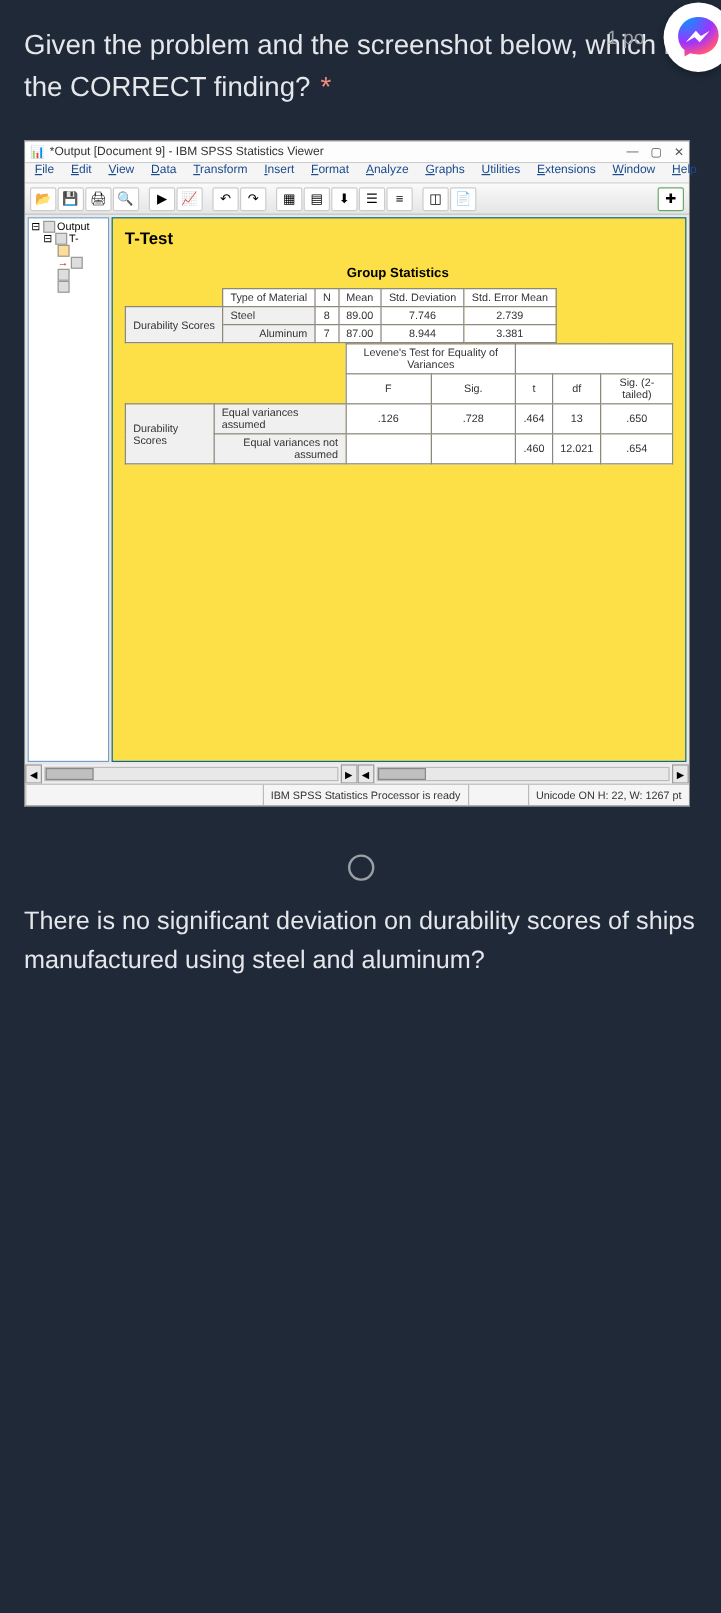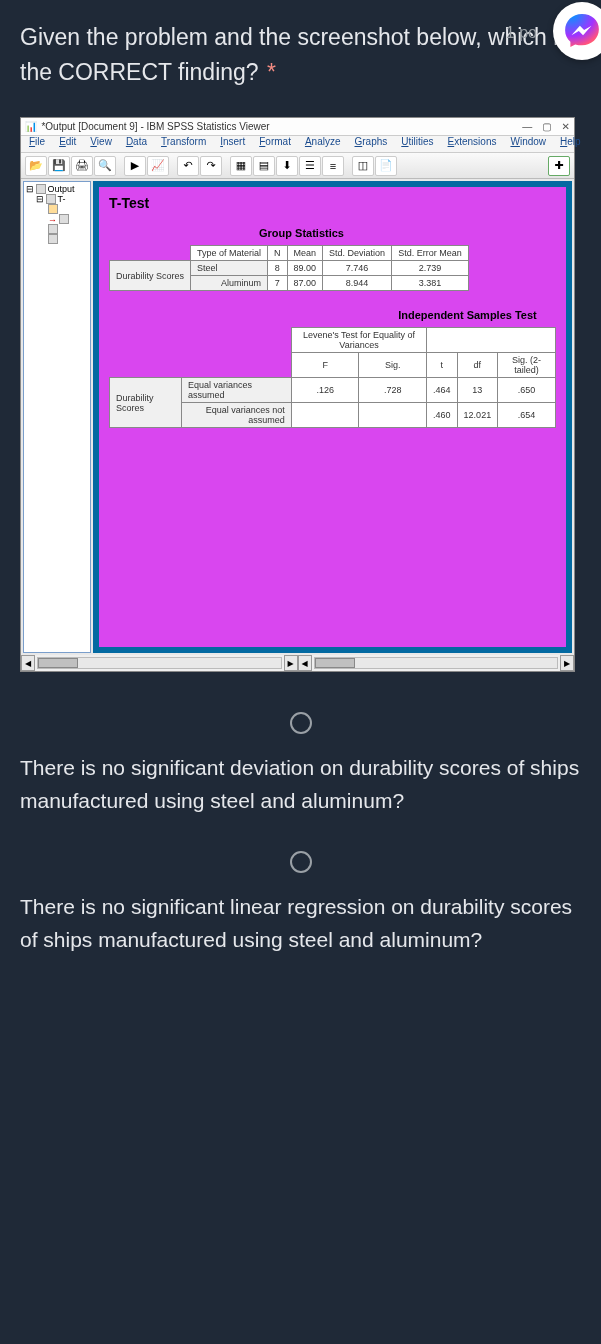--- a/index.html
+++ b/index.html
@@ -69,25 +69,25 @@
   .tb-btn { width:22px;height:20px;border:1px solid #ccc;background:#fff;display:flex;align-items:center;justify-content:center;border-radius:2px;font-size:11px;}
   .tb-sep { width:6px; }
   .spss-body { flex:1; display:flex; background:#e8e8e8; }
   .spss-tree {
     width:68px; background:#fff; border:1px solid #7a9ecb; margin:2px; font-size:9px;
     padding:2px; overflow:hidden;
   }
   .tree-item { display:flex; align-items:center; gap:2px; white-space:nowrap;}
   .tree-icon { width:10px;height:10px;background:#ddd;border:1px solid #999;display:inline-block;}
   .spss-main {
-    flex:1; background:#d946ef; border:6px solid #0369a1; margin:2px 2px 2px 0;
+    flex:1; background:#fde047; border:1px solid #0369a1; margin:2px 2px 2px 0;
     padding:8px 10px; overflow:hidden; position:relative;
   }
   .ttest-title { font-weight:bold; font-size:14px;}
-  .grp-title { font-weight:bold; font-size:11px; text-align:left; margin:16px 0 6px 150px; width:120px;}
+  .grp-title { font-weight:bold; font-size:11px; text-align:right; margin:16px 0 6px 150px; width:120px;}
   .tbl { border-collapse:collapse; font-size:9px; color:#333;}
   .tbl th, .tbl td { border:1px solid #888; padding:2px 6px; text-align:center; background:#fff;}
   .tbl th { font-weight:normal; }
   .tbl .rowhdr { text-align:left; background:#f0f0f0;}
   .ind-title { font-weight:bold; font-size:11px; text-align:center; margin:18px 0 6px 0; padding-left:270px;}
   .levene-hdr { font-size:9px; text-align:center; }
   .spss-status {
     height:18px; background:#f5f5f5; border-top:1px solid #bbb;
     display:flex; font-size:9px; color:#333; align-items:stretch;
   }
@@ -229,21 +229,20 @@
         <tr>
           <td class="rowhdr" style="text-align:right">Aluminum</td>
           <td>7</td>
           <td>87.00</td>
           <td>8.944</td>
           <td>3.381</td>
         </tr>
       </tbody>
         </table>
 
-      <div class="ind-title">Independent Samples Test</div>
       <table class="tbl">
         <tbody>
             <tr>
           <th colspan="2" style="border:none;background:transparent"></th>
           <th colspan="2" class="levene-hdr">Levene's Test for Equality of Variances</th>
           <th colspan="3" style="border-left:1px solid #888"></th>
         </tr>
         <tr>
           <th colspan="2" style="border:none;background:transparent"></th>
           <th>F</th>
@@ -278,24 +277,26 @@
     <div class="hscroll" style="width:50px">
         <div class="thumb" style="left:0"></div>
       </div>
     <div class="arrow-btn">▶</div>
     <div class="arrow-btn">◀</div>
     <div class="hscroll">
         <div class="thumb" style="left:0"></div>
       </div>
     <div class="arrow-btn">▶</div>
   </div>
+  <div class="spss-status">
+    <div class="status-cell status-flex"></div>
+    <div class="status-cell">IBM SPSS Statistics Processor is ready</div>
+    <div class="status-cell" style="width:50px"></div>
+    <div class="status-cell">Unicode ON  H: 22, W: 1267 pt</div>
+  </div>
 </div>
 
 <div class="answers">
   <div class="answer-row">
     <div class="radio"></div>
     <div class="answer-text">There is no significant deviation on durability scores of ships manufactured using steel and aluminum?</div>
   </div>
-  <div class="answer-row">
-    <div class="radio"></div>
-    <div class="answer-text">There is no significant linear regression on durability scores of ships manufactured using steel and aluminum?</div>
-  </div>
 </div>
 
 </body></html>

